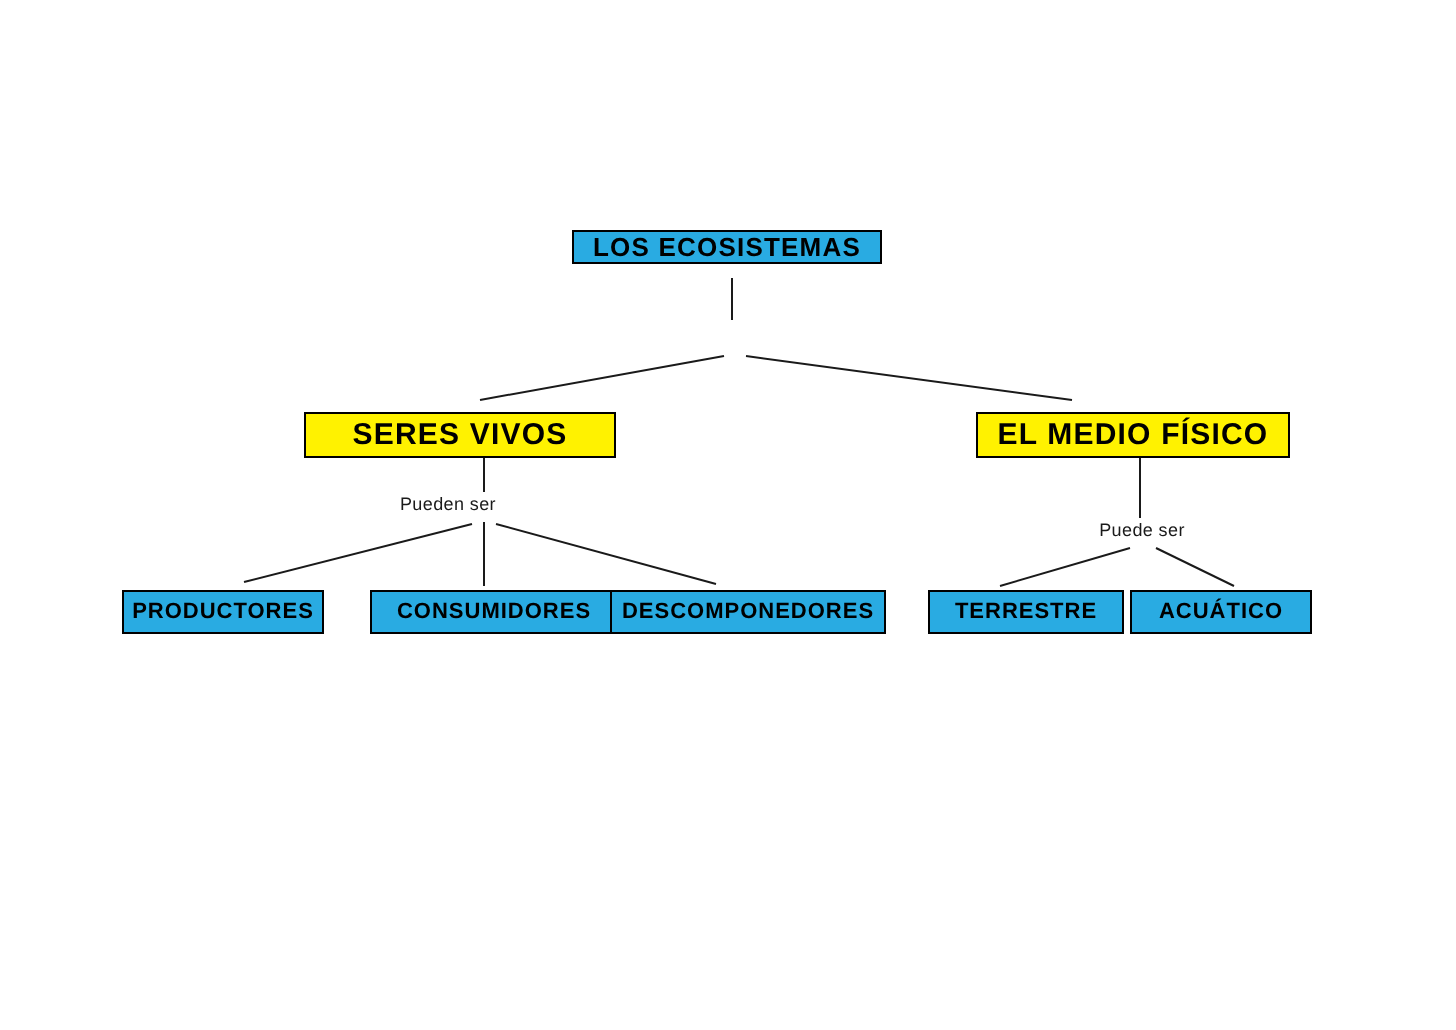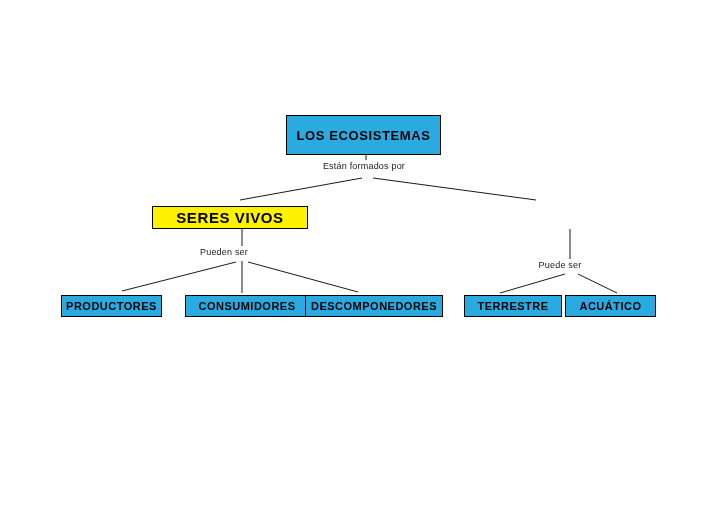--- a/index.html
+++ b/index.html
@@ -68,30 +68,30 @@
     <line x1="242" y1="229" x2="242" y2="246" stroke="#1a1a1a" stroke-width="1"></line>
     <line x1="242" y1="261" x2="242" y2="293" stroke="#1a1a1a" stroke-width="1"></line>
     <line x1="236" y1="262" x2="122" y2="291" stroke="#1a1a1a" stroke-width="1"></line>
     <line x1="248" y1="262" x2="358" y2="292" stroke="#1a1a1a" stroke-width="1"></line>
 
     <line x1="570" y1="229" x2="570" y2="259" stroke="#1a1a1a" stroke-width="1"></line>
     <line x1="565" y1="274" x2="500" y2="293" stroke="#1a1a1a" stroke-width="1"></line>
     <line x1="578" y1="274" x2="617" y2="293" stroke="#1a1a1a" stroke-width="1"></line>
   </svg>
 
-  <div class="node root" style="left:286px; top:115px; width:155px; height:40px;">LOS ECOSISTEMAS</div>
+  <div class="node root" style="left:286px; top:115px; width:155px; height:17px;">LOS ECOSISTEMAS</div>
 
-  <div class="connector-label" style="left:284px; top:161px; width:160px;">Están formados por</div>
 
   <div class="node branch" style="left:152px; top:206px; width:156px; height:23px;">SERES VIVOS</div>
 
+  <div class="node branch" style="left:488px; top:206px; width:157px; height:23px;">EL MEDIO FÍSICO</div>
 
   <div class="connector-label" style="left:174px; top:247px; width:100px;">Pueden ser</div>
 
-  <div class="connector-label" style="left:510px; top:260px; width:100px;">Puede ser</div>
+  <div class="connector-label" style="left:521px; top:260px; width:100px;">Puede ser</div>
 
   <div class="node leaf" style="left:61px; top:295px; width:101px; height:22px;">PRODUCTORES</div>
 
   <div class="node leaf" style="left:185px; top:295px; width:124px; height:22px;">CONSUMIDORES</div>
 
   <div class="node leaf" style="left:305px; top:295px; width:138px; height:22px;">DESCOMPONEDORES</div>
 
   <div class="node leaf" style="left:464px; top:295px; width:98px; height:22px;">TERRESTRE</div>
 
   <div class="node leaf" style="left:565px; top:295px; width:91px; height:22px;">ACUÁTICO</div>

